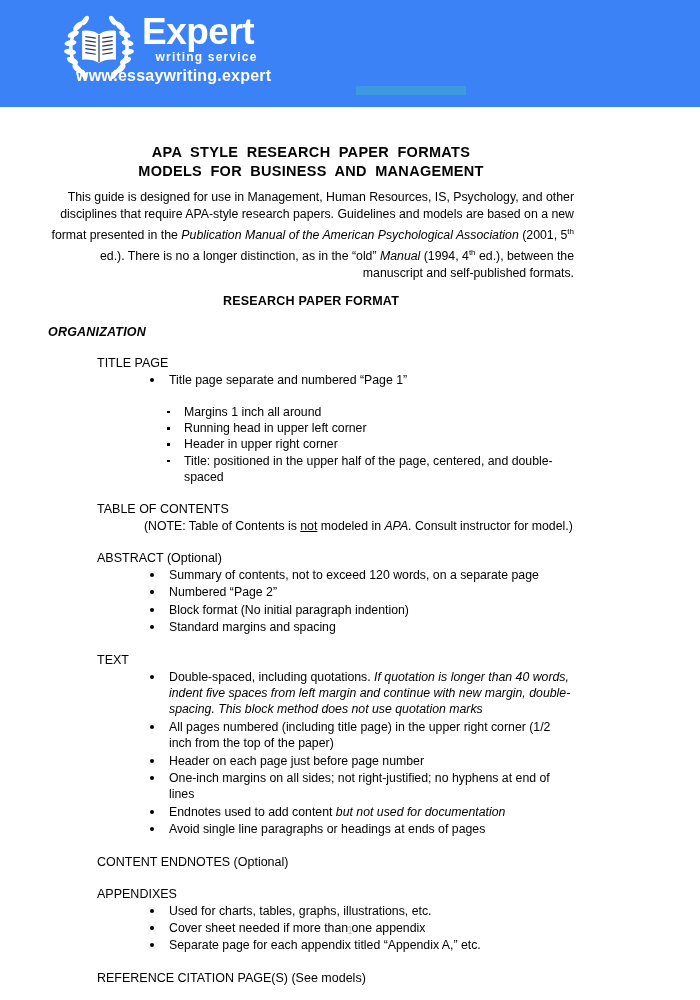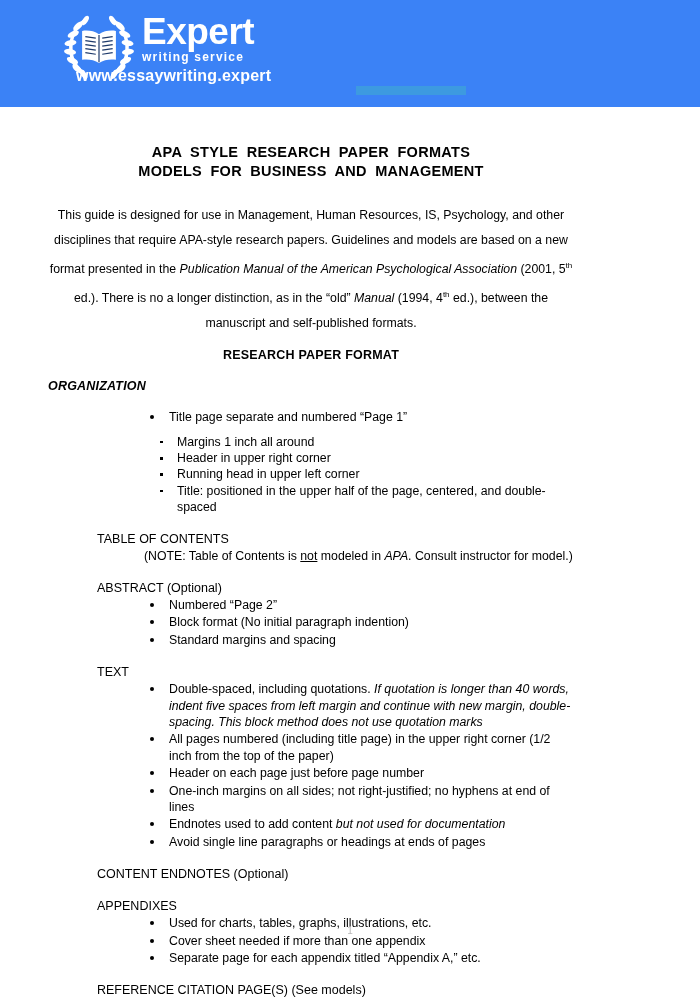--- a/index.html
+++ b/index.html
@@ -45,21 +45,21 @@
     font-size: 37px;
     font-weight: bold;
     color: #ffffff;
     line-height: 40px;
     letter-spacing: -0.5px;
   }
   .brand-tagline {
     font-size: 12px;
     font-weight: bold;
     color: #ffffff;
-    text-align: left;
+    text-align: center;
     letter-spacing: 1.2px;
     line-height: 14px;
     margin-top: -2px;
   }
   .brand-url {
     font-size: 16px;
     font-weight: bold;
     color: #ffffff;
     text-align: center;
     letter-spacing: 0.2px;
@@ -89,23 +89,23 @@
     font-weight: bold;
     line-height: 19px;
     margin-top: 36px;
     word-spacing: 4px;
     letter-spacing: 0.3px;
   }
   .doc-title .line2 { display: block; }
 
   .intro {
     font-size: 12.3px;
-    line-height: 25px;
-    margin-top: 22px;
-    text-align: center;
+    line-height: 17px;
+    margin-top: 8px;
+    text-align: right;
   }
   .intro i { font-style: italic; }
   .intro sup { font-size: 8px; vertical-align: super; }
 
   .center-heading {
     text-align: center;
     font-size: 12.5px;
     font-weight: bold;
     letter-spacing: 0.2px;
   }
@@ -154,21 +154,21 @@
     top: 6px;
     width: 4px;
     height: 4px;
     border-radius: 50%;
     background: #000000;
   }
   ul.bullets > li i { font-style: italic; }
 
   ul.subbullets {
     list-style: none;
-    margin: 8px;
+    margin: 15px;
     padding: 0 0 0 47px;
   }
   ul.subbullets > li {
     position: relative;
     font-size: 12.3px;
     line-height: 16.2px;
     padding-left: 25px;
   }
   ul.subbullets > li::before {
     content: "";
@@ -251,39 +251,41 @@
     <span class="line2">MODELS FOR BUSINESS AND MANAGEMENT</span>
   </div>
 
   <p class="intro"><span>This guide is designed for use in Management, Human Resources, IS, Psychology, and other disciplines that require APA-style research papers. Guidelines and models are based on a new format presented in the </span><i>Publication Manual of the American Psychological Association</i><span> (2001, 5</span><sup>th</sup><span> ed.). There is no a longer distinction, as in the “old” </span><i>Manual</i><span> (1994, 4</span><sup>th</sup><span> ed.), between the manuscript and self-published formats.</span></p>
 
   <div class="center-heading">RESEARCH PAPER FORMAT</div>
 
   <div class="org-heading">ORGANIZATION</div>
 
   <div class="section">
+    <div class="section-title">TITLE PAGE</div>
     <ul class="bullets">
       <li>Title page separate and numbered “Page 1”</li>
     </ul>
     <ul class="subbullets">
       <li>Margins 1 inch all around</li>
+      <li>Running head in upper left corner</li>
       <li>Header in upper right corner</li>
-      <li>Running head in upper left corner</li>
       <li>Title: positioned in the upper half of the page, centered, and double-spaced</li>
     </ul>
   </div>
 
   <div class="section">
     <div class="section-title">TABLE OF CONTENTS</div>
     <div class="section-note"><span>(NOTE:  Table of Contents is </span><u>not</u><span> modeled in </span><i>APA</i><span>. Consult instructor for model.)</span></div>
   </div>
 
   <div class="section">
     <div class="section-title">ABSTRACT (Optional)</div>
     <ul class="bullets">
+      <li>Summary of contents, not to exceed 120 words, on a separate page</li>
       <li>Numbered “Page 2”</li>
       <li>Block format (No initial paragraph indention)</li>
       <li>Standard margins and spacing</li>
     </ul>
   </div>
 
   <div class="section">
     <div class="section-title">TEXT</div>
     <ul class="bullets">
       <li><span>Double-spaced, including quotations. </span><i>If quotation is longer than 40 words, indent five spaces from left margin and continue with new margin, double-spacing.  This block method does not use quotation marks</i></li>

